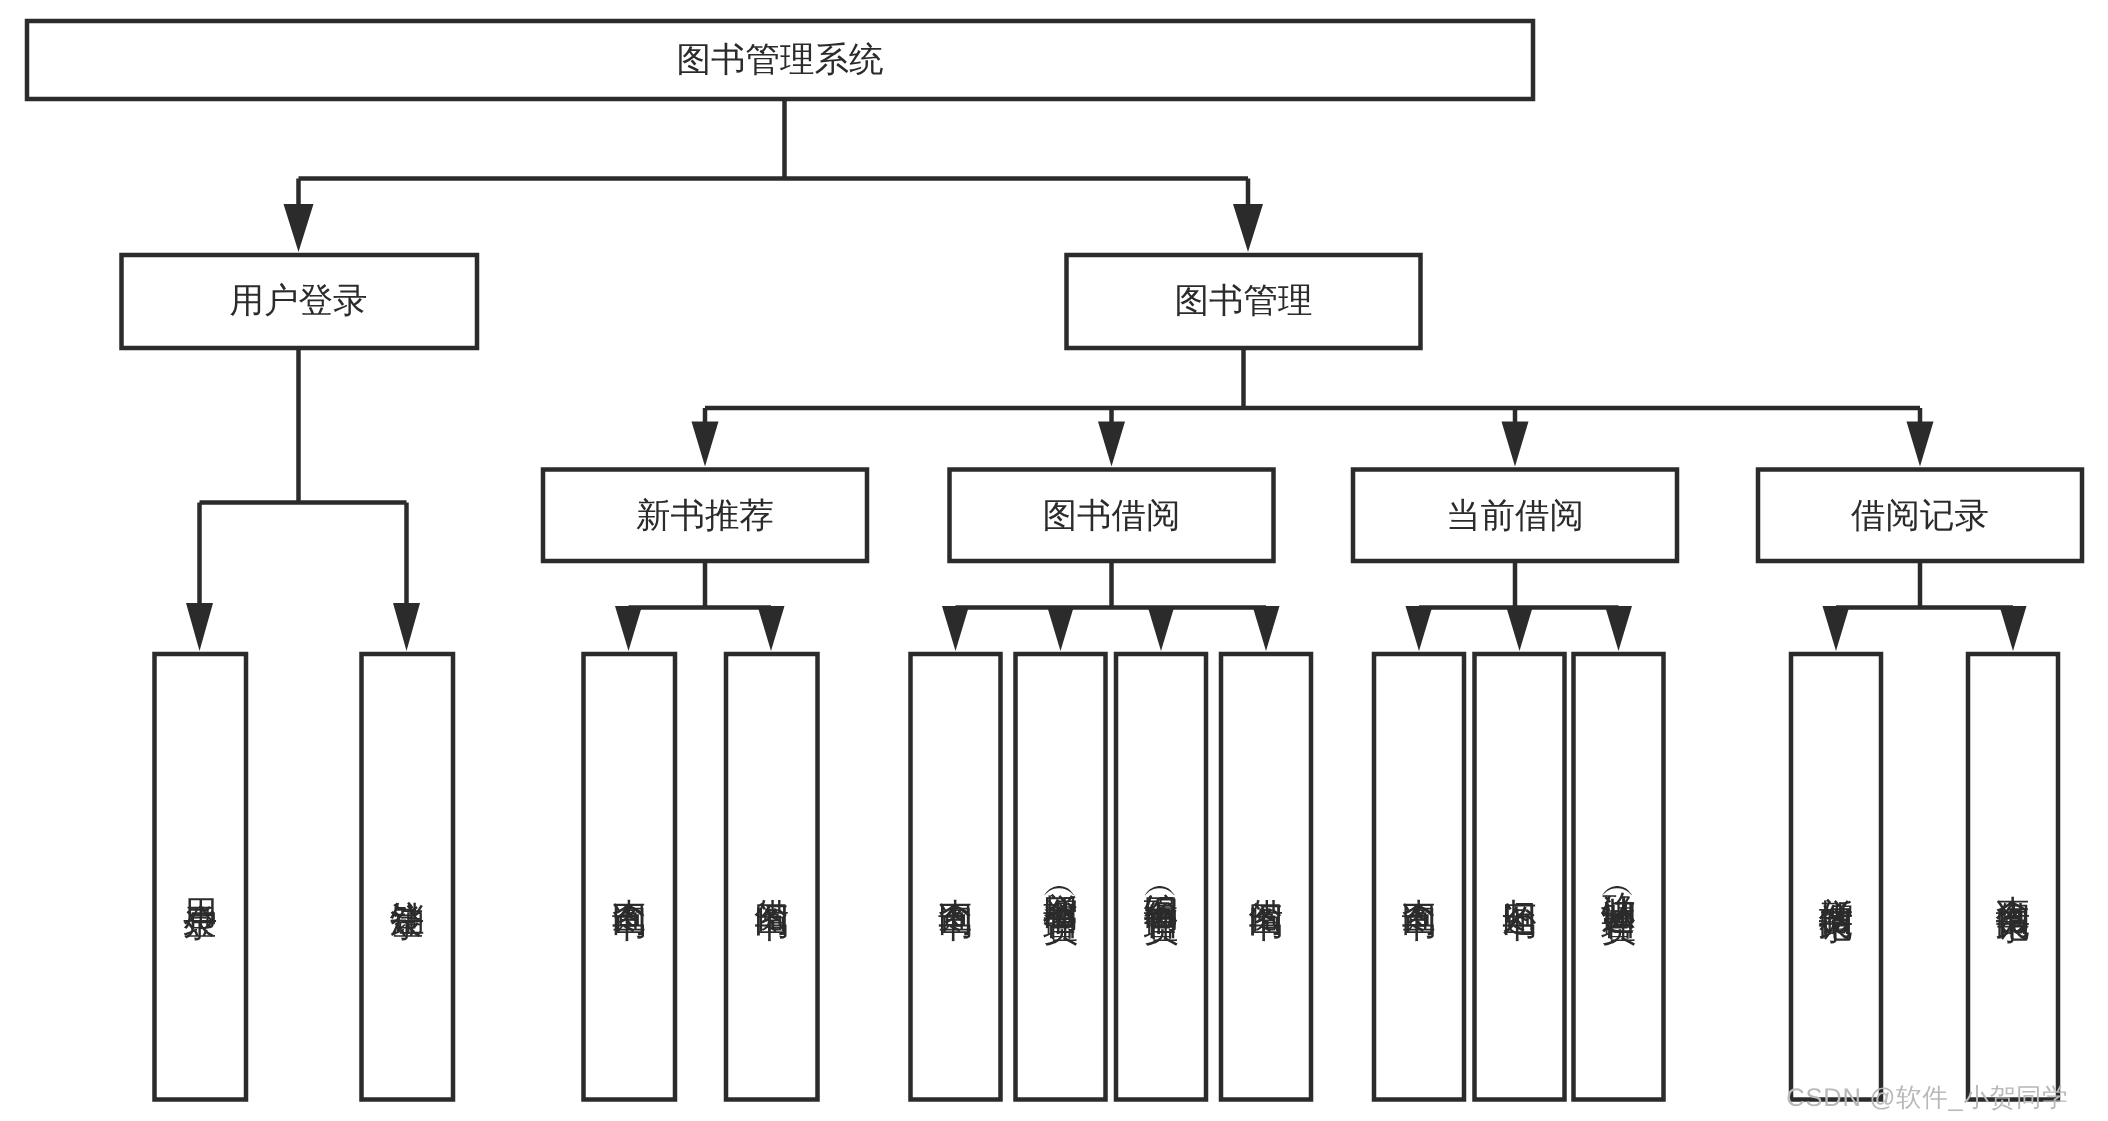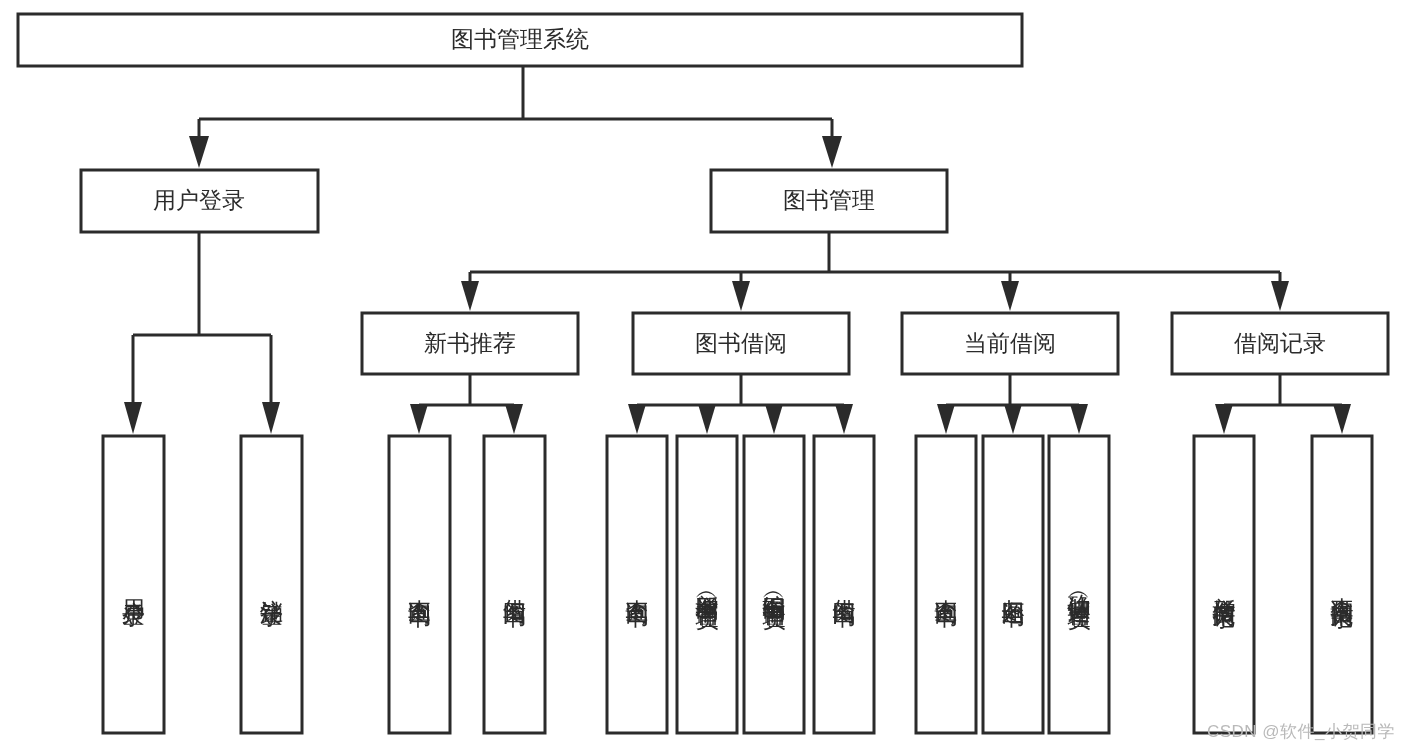--- a/index.html
+++ b/index.html
@@ -41,21 +41,21 @@
   }
   .node-label-h {
     font-family: "Liberation Sans", "DejaVu Sans", sans-serif;
     font-size: 23px;
     fill: #2b2b2b;
     text-anchor: middle;
     dominant-baseline: middle;
   }
   .wm {
     position: absolute;
-    right: 8px;
+    right: 24px;
     bottom: 4px;
     font-size: 17px;
     color: #b9b9b9;
     letter-spacing: 0.5px;
     white-space: nowrap;
     pointer-events: none;
   }
   .vlabel {
     position: absolute;
     display: flex;

